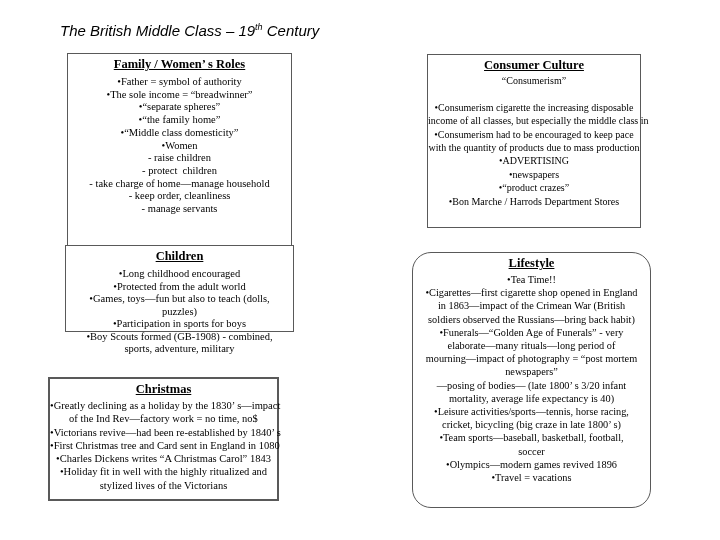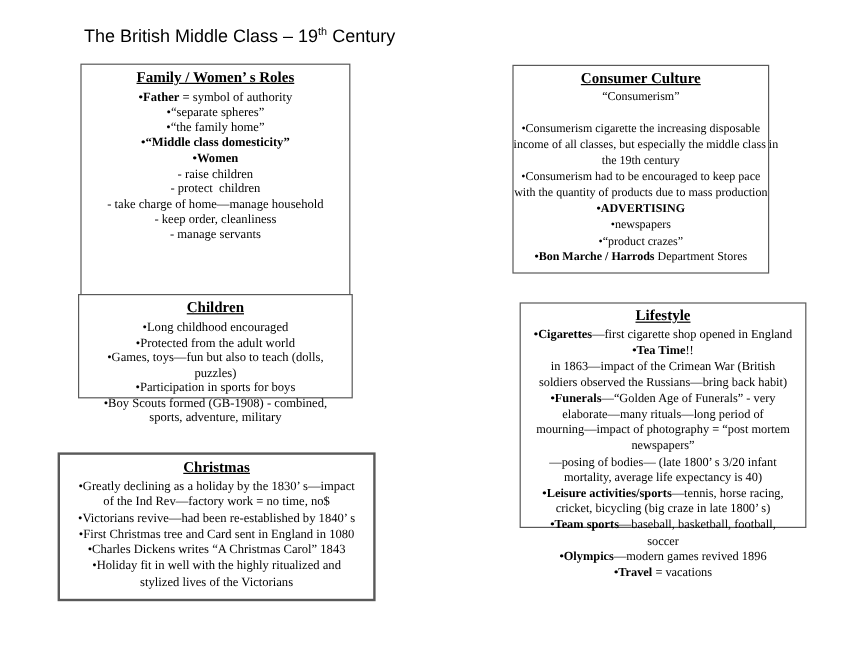--- a/index.html
+++ b/index.html
@@ -3,86 +3,86 @@
 <meta charset="utf-8">
 <style>
   html,body{margin:0;padding:0;}
   body{width:720px;height:540px;background:var(--bg,#ffffff);}
   .slide{
     position:relative;width:720px;height:540px;overflow:hidden;
     font-family:"Liberation Serif",serif;color:var(--text,#000000);
     background:var(--bg,#ffffff);
   }
   .slide-title{
-    position:absolute;left:70px;top:22px;white-space:nowrap;
-    font-family:"Liberation Sans",sans-serif;font-size:15px;
+    position:absolute;left:60px;top:22px;white-space:nowrap;
+    font-family:"Liberation Sans",sans-serif;font-size:15px;font-style:italic;
   }
   .slide-title .sup{font-size:9px;vertical-align:super;line-height:0;}
   .box{
     position:absolute;box-sizing:border-box;text-align:center;
     border:1px solid var(--border,#595959);background:var(--bg,#ffffff);
   }
   .box-title{
     font-weight:bold;text-decoration:underline;
     font-size:12.5px;line-height:15px;padding-top:3px;white-space:nowrap;
   }
   .line{white-space:nowrap;}
-  .line .b{font-weight:bold;}
+  .line .b{font-weight:normal;}
 
   .box-family{left:67px;top:53px;width:225px;height:232px;font-size:10.5px;text-align:center;}
   .box-family .line{line-height:12.7px;}
   .box-family .box-body{margin-top:4px;}
 
   .box-consumer{left:427px;top:54px;width:214px;height:174px;font-size:10px;}
   .box-consumer .line{line-height:13.4px;}
   .box-consumer .box-body{margin-top:1px;}
 
   .box-children{left:65px;top:245px;width:229px;height:87px;font-size:10.5px;}
   .box-children .line{line-height:12.5px;}
   .box-children .box-body{margin-top:4px;}
 
-  .box-lifestyle{left:433px;top:252px;width:239px;height:188px;font-size:10.3px;}
+  .box-lifestyle{left:412px;top:252px;width:239px;height:256px;font-size:10.3px;border-radius:19px;}
   .box-lifestyle .line{line-height:13.2px;}
   .box-lifestyle .box-body{margin-top:2px;}
 
-  .box-christmas{left:48px;top:377px;width:265px;height:124px;font-size:10.5px;border-width:2px;}
+  .box-christmas{left:48px;top:377px;width:231px;height:124px;font-size:10.5px;border-width:2px;}
   .box-christmas .line{line-height:13.3px;}
   .box-christmas .box-body{margin-top:2px;}
 </style>
 </head>
 <body>
 
 <div class="slide">
 
   <div class="slide-title"><span>The British Middle Class – 19</span><span class="sup">th</span><span> Century</span></div>
 
   <div class="box box-family">
     <div class="box-title">Family / Women’ s Roles</div>
     <div class="box-body">
         <div class="line"><span class="b">•Father</span><span> = symbol of authority</span></div>
+        <div class="line"><span>•The sole income = “breadwinner”</span></div>
         <div class="line"><span>•“separate spheres”</span></div>
         <div class="line"><span>•“the family home”</span></div>
         <div class="line"><span class="b">•“Middle class domesticity”</span></div>
         <div class="line"><span class="b">•Women</span></div>
         <div class="line"><span>- raise children</span></div>
         <div class="line"><span>- protect&nbsp; children</span></div>
         <div class="line"><span>- take charge of home—manage household</span></div>
         <div class="line"><span>- keep order, cleanliness</span></div>
         <div class="line"><span>- manage servants</span></div>
       </div>
   </div>
 
   <div class="box box-consumer">
     <div class="box-title">Consumer Culture</div>
     <div class="box-body">
         <div class="line"><span>“Consumerism”</span></div>
         <div class="line">&nbsp;</div>
         <div class="line"><span>•Consumerism cigarette the increasing disposable</span></div>
         <div class="line"><span>income of all classes, but especially the middle class in</span></div>
-        <div class="line"><span>the 19th century</span></div>
         <div class="line"><span>•Consumerism had to be encouraged to keep pace</span></div>
         <div class="line"><span>with the quantity of products due to mass production</span></div>
         <div class="line"><span class="b">•ADVERTISING</span></div>
         <div class="line"><span>•newspapers</span></div>
         <div class="line"><span>•“product crazes”</span></div>
         <div class="line"><span class="b">•Bon Marche / Harrods</span><span> Department Stores</span></div>
       </div>
   </div>
 
   <div class="box box-children">
@@ -94,22 +94,22 @@
         <div class="line"><span>puzzles)</span></div>
         <div class="line"><span>•Participation in sports for boys</span></div>
         <div class="line"><span>•Boy Scouts formed (GB-1908) - combined,</span></div>
         <div class="line"><span>sports, adventure, military</span></div>
       </div>
   </div>
 
   <div class="box box-lifestyle">
     <div class="box-title">Lifestyle</div>
     <div class="box-body">
+        <div class="line"><span class="b">•Tea Time</span><span>!!</span></div>
         <div class="line"><span class="b">•Cigarettes</span><span>—first cigarette shop opened in England</span></div>
-        <div class="line"><span class="b">•Tea Time</span><span>!!</span></div>
         <div class="line"><span>in 1863—impact of the Crimean War (British</span></div>
         <div class="line"><span>soldiers observed the Russians—bring back habit)</span></div>
         <div class="line"><span class="b">•Funerals</span><span>—“Golden Age of Funerals” - very</span></div>
         <div class="line"><span>elaborate—many rituals—long period of</span></div>
         <div class="line"><span>mourning—impact of photography = “post mortem</span></div>
         <div class="line"><span>newspapers”</span></div>
         <div class="line"><span>—posing of bodies— (late 1800’ s 3/20 infant</span></div>
         <div class="line"><span>mortality, average life expectancy is 40)</span></div>
         <div class="line"><span class="b">•Leisure activities/sports</span><span>—tennis, horse racing,</span></div>
         <div class="line"><span>cricket, bicycling (big craze in late 1800’ s)</span></div>

